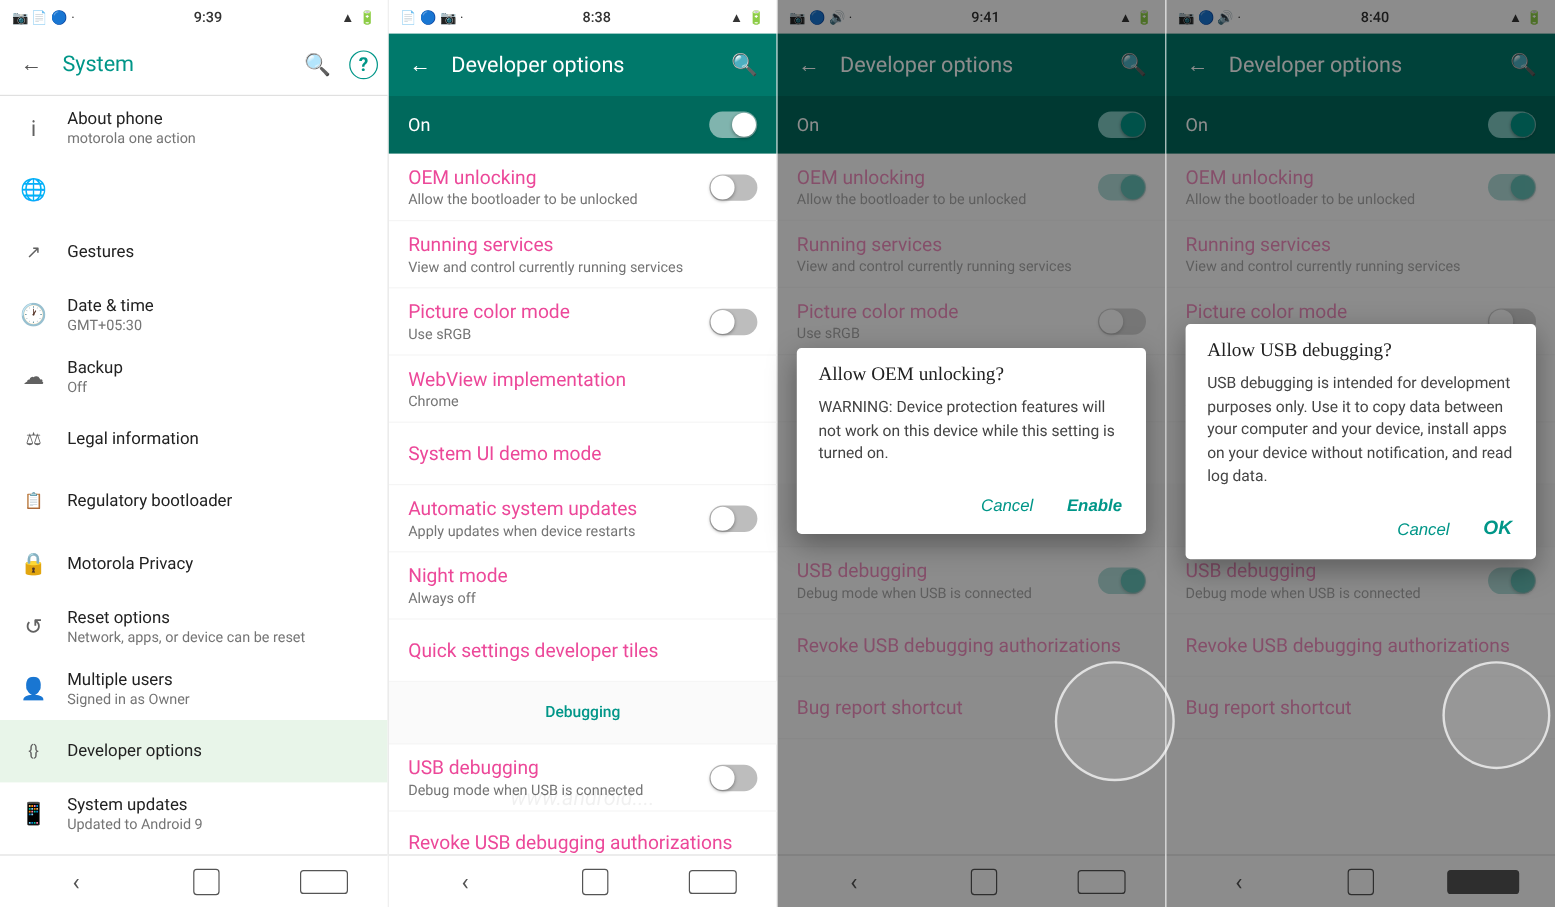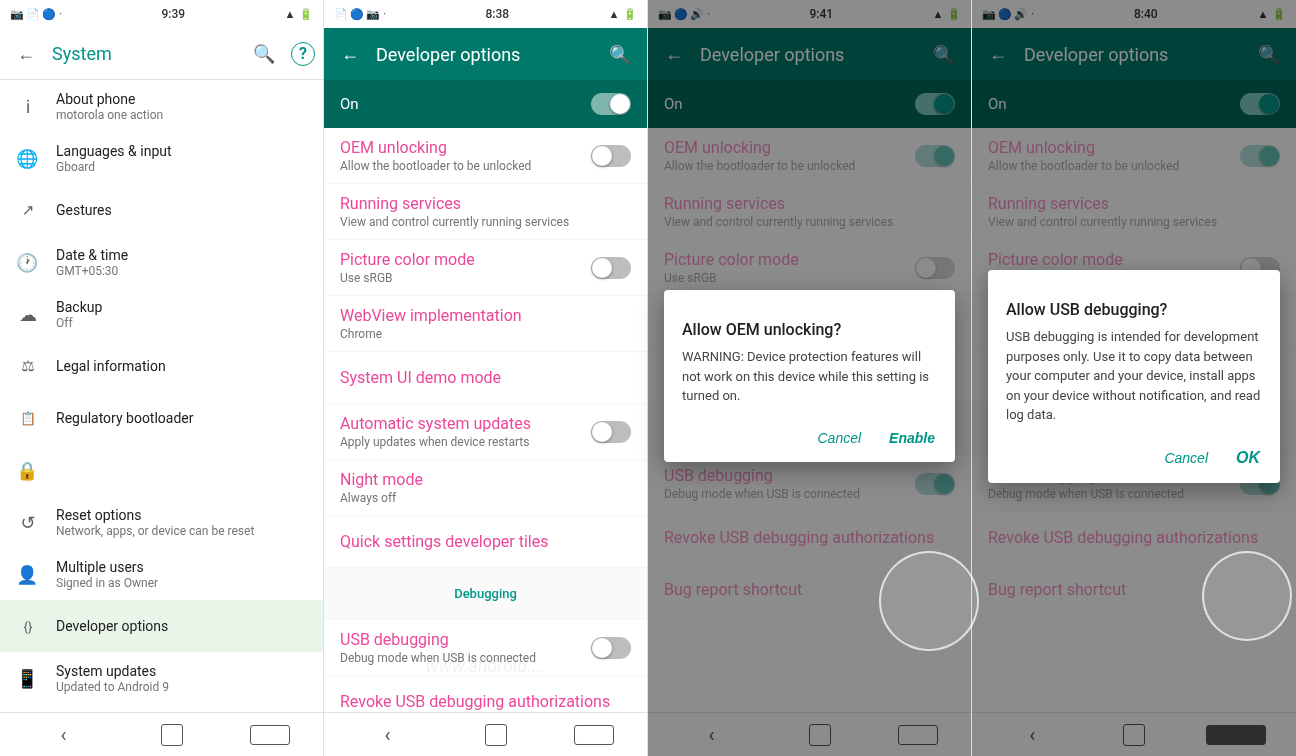--- a/index.html
+++ b/index.html
@@ -265,21 +265,22 @@
       border-radius: 4px;
       z-index: 20;
       box-shadow: 0 8px 24px rgba(0,0,0,0.35);
       min-width: 220px;
       max-width: 290px;
     }
     .dialog-title {
       font-size: 16px;
       font-weight: 500;
       color: #212121;
-      padding: 30px 18px 8px;
+      padding: 14px 18px 8px;
+      font-family: Liberation Serif, serif;
     }
     .dialog-body {
       font-size: 13px;
       color: #444;
       padding: 0 18px 12px;
       line-height: 1.5;
     }
     .dialog-actions {
       display: flex;
       justify-content: flex-end;
@@ -351,24 +352,20 @@
   <div class="settings-list">
     <div class="settings-item">
       <div class="settings-item-icon">ℹ</div>
       <div class="settings-item-text">
         <div class="settings-item-title">About phone</div>
         <div class="settings-item-sub">motorola one action</div>
       </div>
     </div>
     <div class="settings-item">
       <div class="settings-item-icon">🌐</div>
-      <div class="settings-item-text">
-        <div class="settings-item-title">Languages &amp; input</div>
-        <div class="settings-item-sub">Gboard</div>
-      </div>
     </div>
     <div class="settings-item">
       <div class="settings-item-icon" style="font-size:15px;">↗</div>
       <div class="settings-item-text">
         <div class="settings-item-title">Gestures</div>
       </div>
     </div>
     <div class="settings-item">
       <div class="settings-item-icon">🕐</div>
       <div class="settings-item-text">
@@ -390,20 +387,23 @@
       </div>
     </div>
     <div class="settings-item">
       <div class="settings-item-icon" style="font-size:13px;">📋</div>
       <div class="settings-item-text">
         <div class="settings-item-title">Regulatory bootloader</div>
       </div>
     </div>
     <div class="settings-item">
       <div class="settings-item-icon">🔒</div>
+      <div class="settings-item-text">
+        <div class="settings-item-title">Motorola Privacy</div>
+      </div>
     </div>
     <div class="settings-item">
       <div class="settings-item-icon">↺</div>
       <div class="settings-item-text">
         <div class="settings-item-title">Reset options</div>
         <div class="settings-item-sub">Network, apps, or device can be reset</div>
       </div>
     </div>
     <div class="settings-item">
       <div class="settings-item-icon">👤</div>

